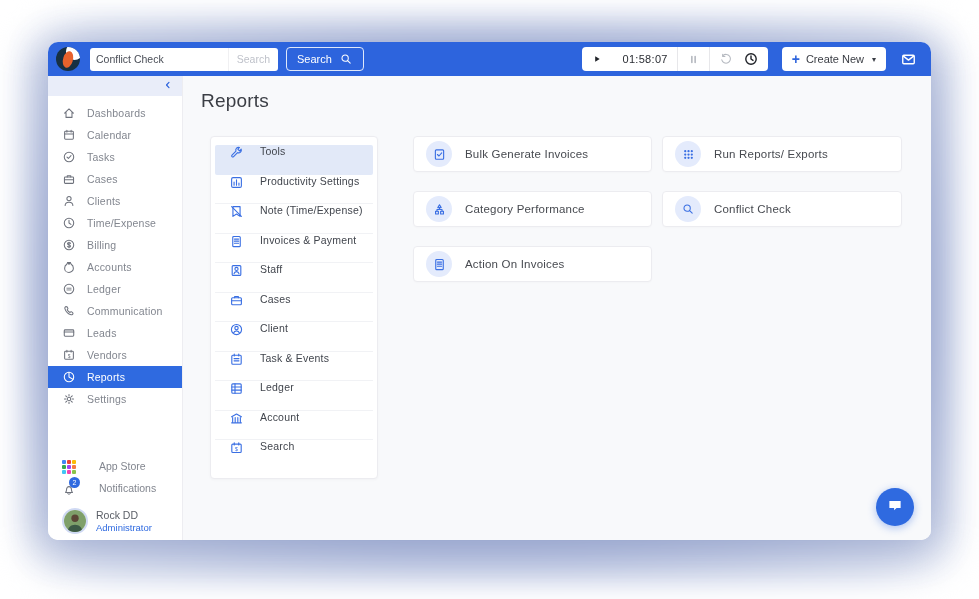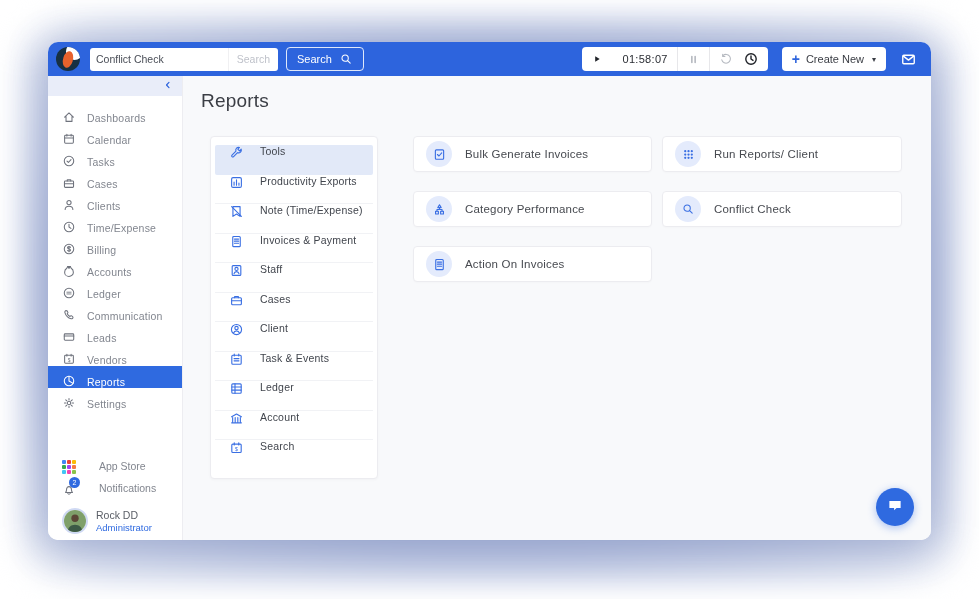--- a/index.html
+++ b/index.html
@@ -36,21 +36,21 @@
   .create-btn .plus { color:#2d64dd; font-size:14px; font-weight:bold; line-height:1; }
   .create-btn .caret { font-size:8px; color:#3a3d44; margin-left:2px; }
   .mail-btn { margin-left:14px; color:#fff; cursor:pointer; display:flex; }
 
   
   .app-body { flex:1; display:flex; min-height:0; }
   .sidebar { width:135px; background:#fff; border-right:1px solid #ededf1; display:flex; flex-direction:column; flex:0 0 auto; }
   .collapse-strip { height:20px; background:#e9edf9; display:flex; align-items:center; justify-content:flex-end; padding-right:8px; }
   .collapse-strip svg { color:#2d64dd; cursor:pointer; }
   .side-items { padding-top:6px; }
-  .side-item { display:flex; align-items:flex-end; gap:11px; height:22px; padding-left:14px; cursor:pointer; color:#82868f; }
+  .side-item { display:flex; align-items:center; gap:11px; height:22px; padding-left:14px; cursor:pointer; color:#82868f; }
   .side-item .si-icon { width:14px; height:14px; display:flex; align-items:center; justify-content:center; color:#6f737d; }
   .side-item .si-label { font-size:10.5px; letter-spacing:.2px; white-space:nowrap; }
   .side-item.selected { background:#2f6ae0; color:#fff; }
   .side-item.selected .si-icon { color:#fff; }
   .side-footer { margin-top:auto; padding:0 0 6px 14px; }
   .foot-item { display:flex; align-items:flex-start; gap:23px; height:22px; cursor:pointer; color:#82868f; }
   .foot-item .si-label { font-size:10.5px; }
   .appstore-grid { width:14px; height:14px; display:grid; grid-template-columns:repeat(3,1fr); gap:1px; }
   .appstore-grid i { border-radius:1px; }
   .bell-wrap { position:relative; width:14px; height:14px; color:#6f737d; }
@@ -340,21 +340,21 @@
             </span>
             <span class="li-label">Tools</span>
           </div>
           <div class="list-row">
             <span class="li-icon">
               <svg viewBox="0 0 16 16" width="15" height="15" fill="none" stroke="currentColor" stroke-width="1.2" stroke-linecap="round" stroke-linejoin="round">
                 <rect x="2.8" y="2.8" width="10.4" height="10.4" rx="1.5"></rect>
                 <path d="M5.4 10.8V7.4M8 10.8V5.2M10.6 10.8V8.6"></path>
               </svg>
             </span>
-            <span class="li-label">Productivity Exports</span>
+            <span class="li-label">Productivity Settings</span>
           </div>
           <div class="list-row">
             <span class="li-icon">
               <svg viewBox="0 0 16 16" width="15" height="15" fill="none" stroke="currentColor" stroke-width="1.2" stroke-linecap="round" stroke-linejoin="round">
                 <path d="M4.2 2.8h7.6v10.4l-3.8-2.5-3.8 2.5z"></path>
                 <path d="M2.8 2.8l10.4 10.4"></path>
               </svg>
             </span>
             <span class="li-label">Note (Time/Expense)</span>
           </div>
@@ -452,21 +452,21 @@
                   <circle cx="11.5" cy="4.5" r="1.2"></circle>
                   <circle cx="4.5" cy="8" r="1.2"></circle>
                   <circle cx="8" cy="8" r="1.2"></circle>
                   <circle cx="11.5" cy="8" r="1.2"></circle>
                   <circle cx="4.5" cy="11.5" r="1.2"></circle>
                   <circle cx="8" cy="11.5" r="1.2"></circle>
                   <circle cx="11.5" cy="11.5" r="1.2"></circle>
                 </g>
               </svg>
             </span>
-            <span class="c-label">Run Reports/ Client</span>
+            <span class="c-label">Run Reports/ Exports</span>
           </div>
           <div class="card">
             <span class="c-badge">
               <svg viewBox="0 0 16 16" width="15" height="15" fill="none" stroke="currentColor" stroke-width="1.2" stroke-linecap="round" stroke-linejoin="round">
                 <path d="M8 3l1.8 3H6.2z"></path>
                 <rect x="3.8" y="9.8" width="3" height="3"></rect>
                 <rect x="9.2" y="9.8" width="3" height="3"></rect>
                 <path d="M8 6v2M5.3 9.8V8h5.4v1.8"></path>
               </svg>
             </span>

